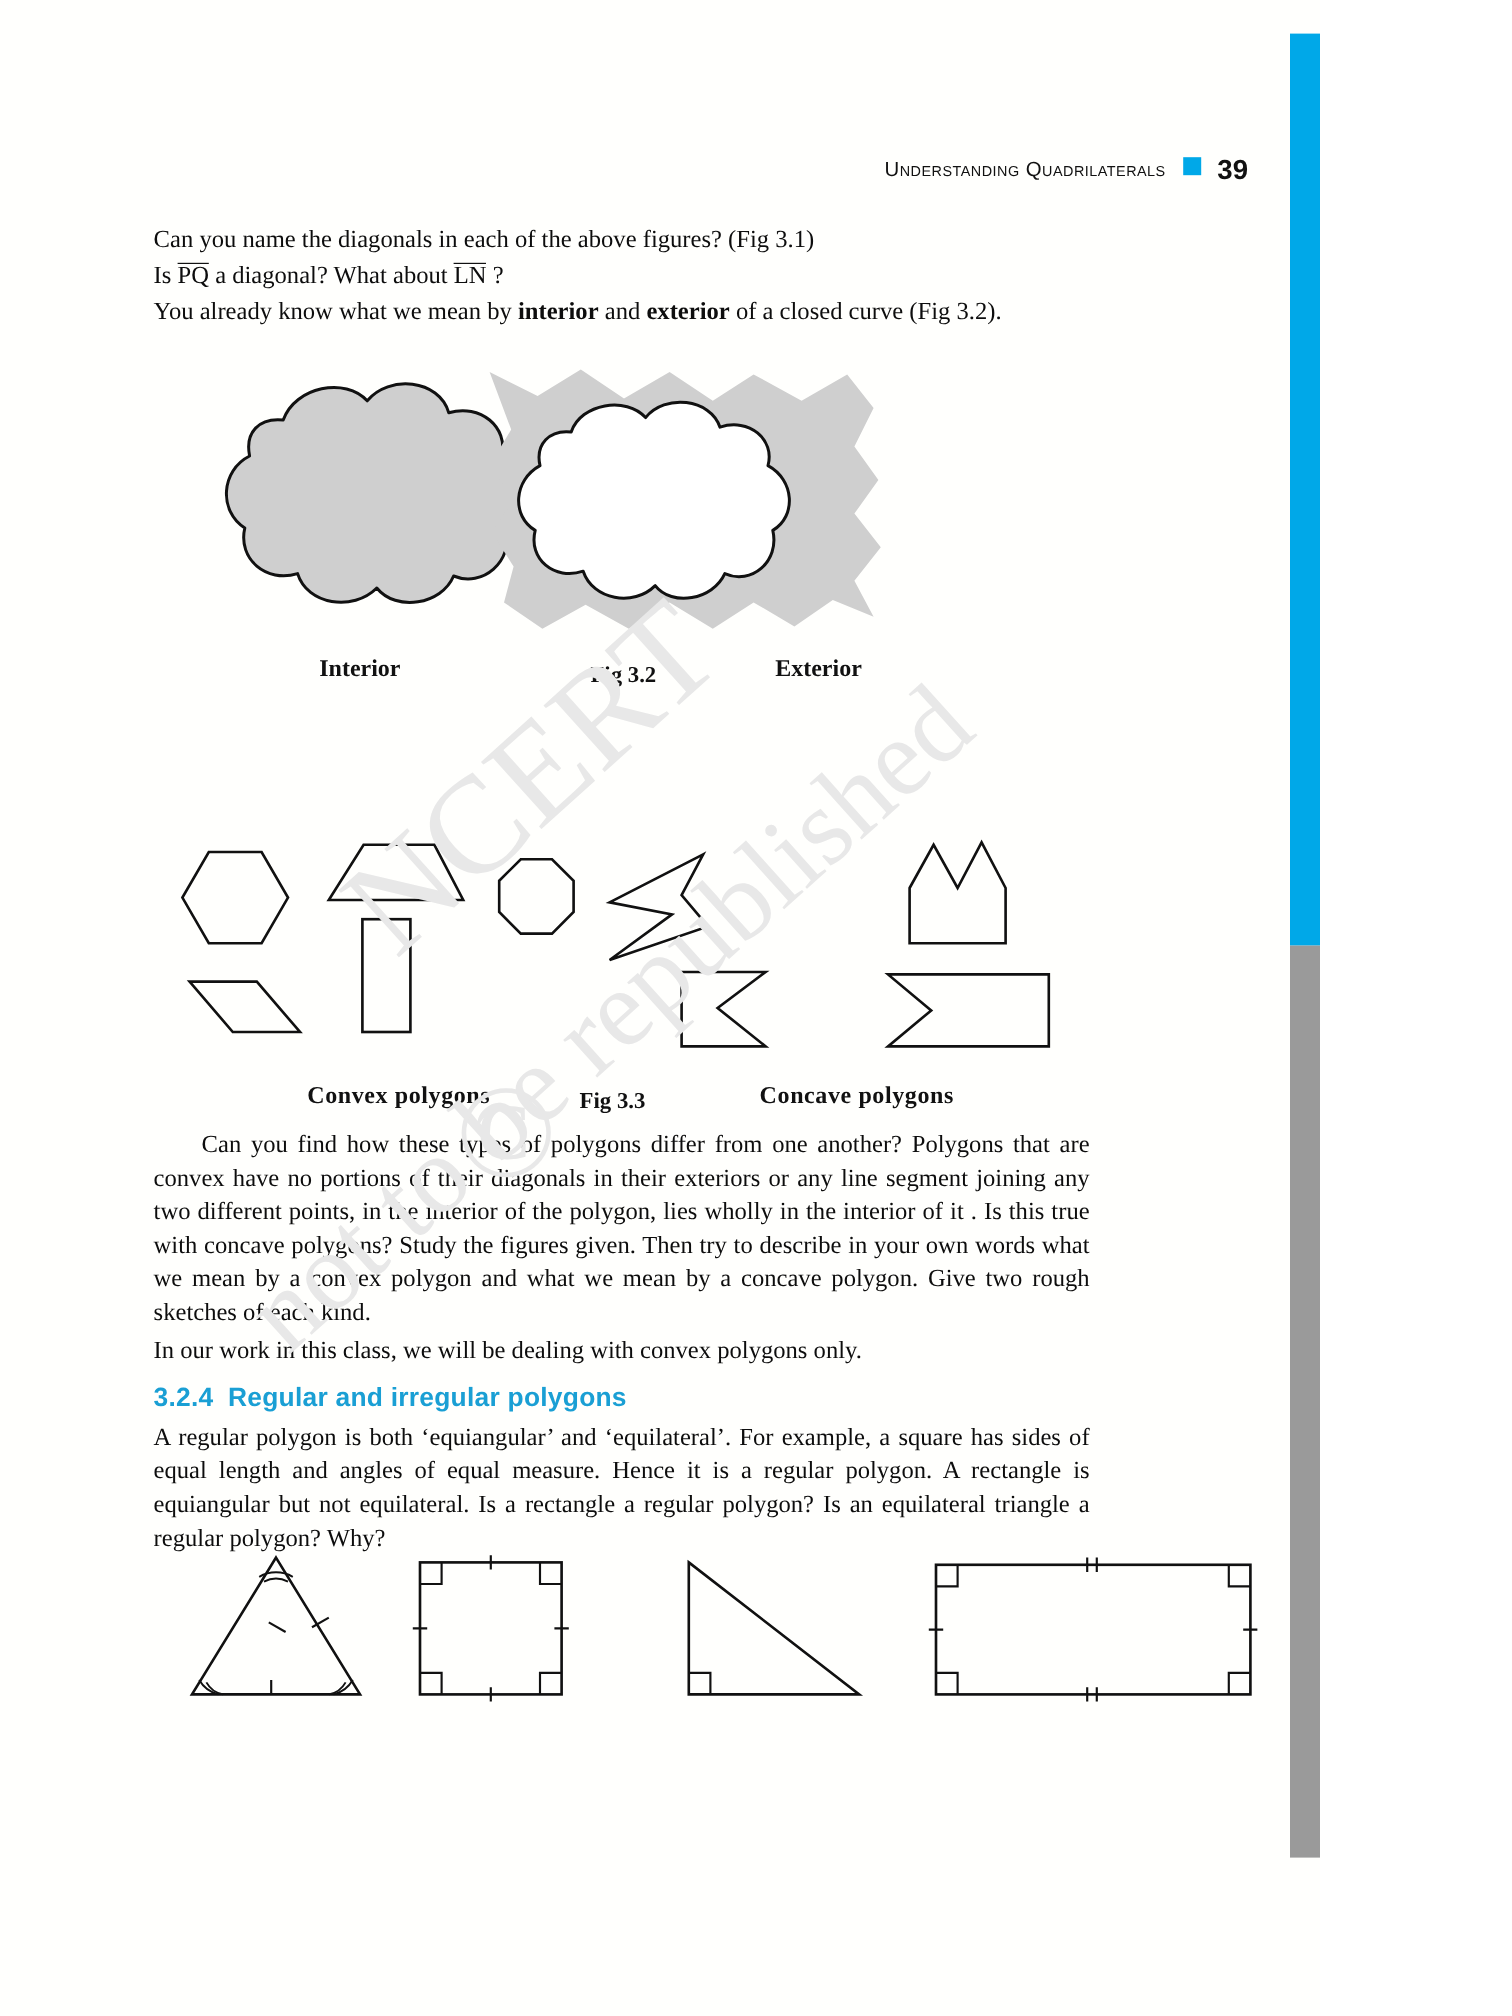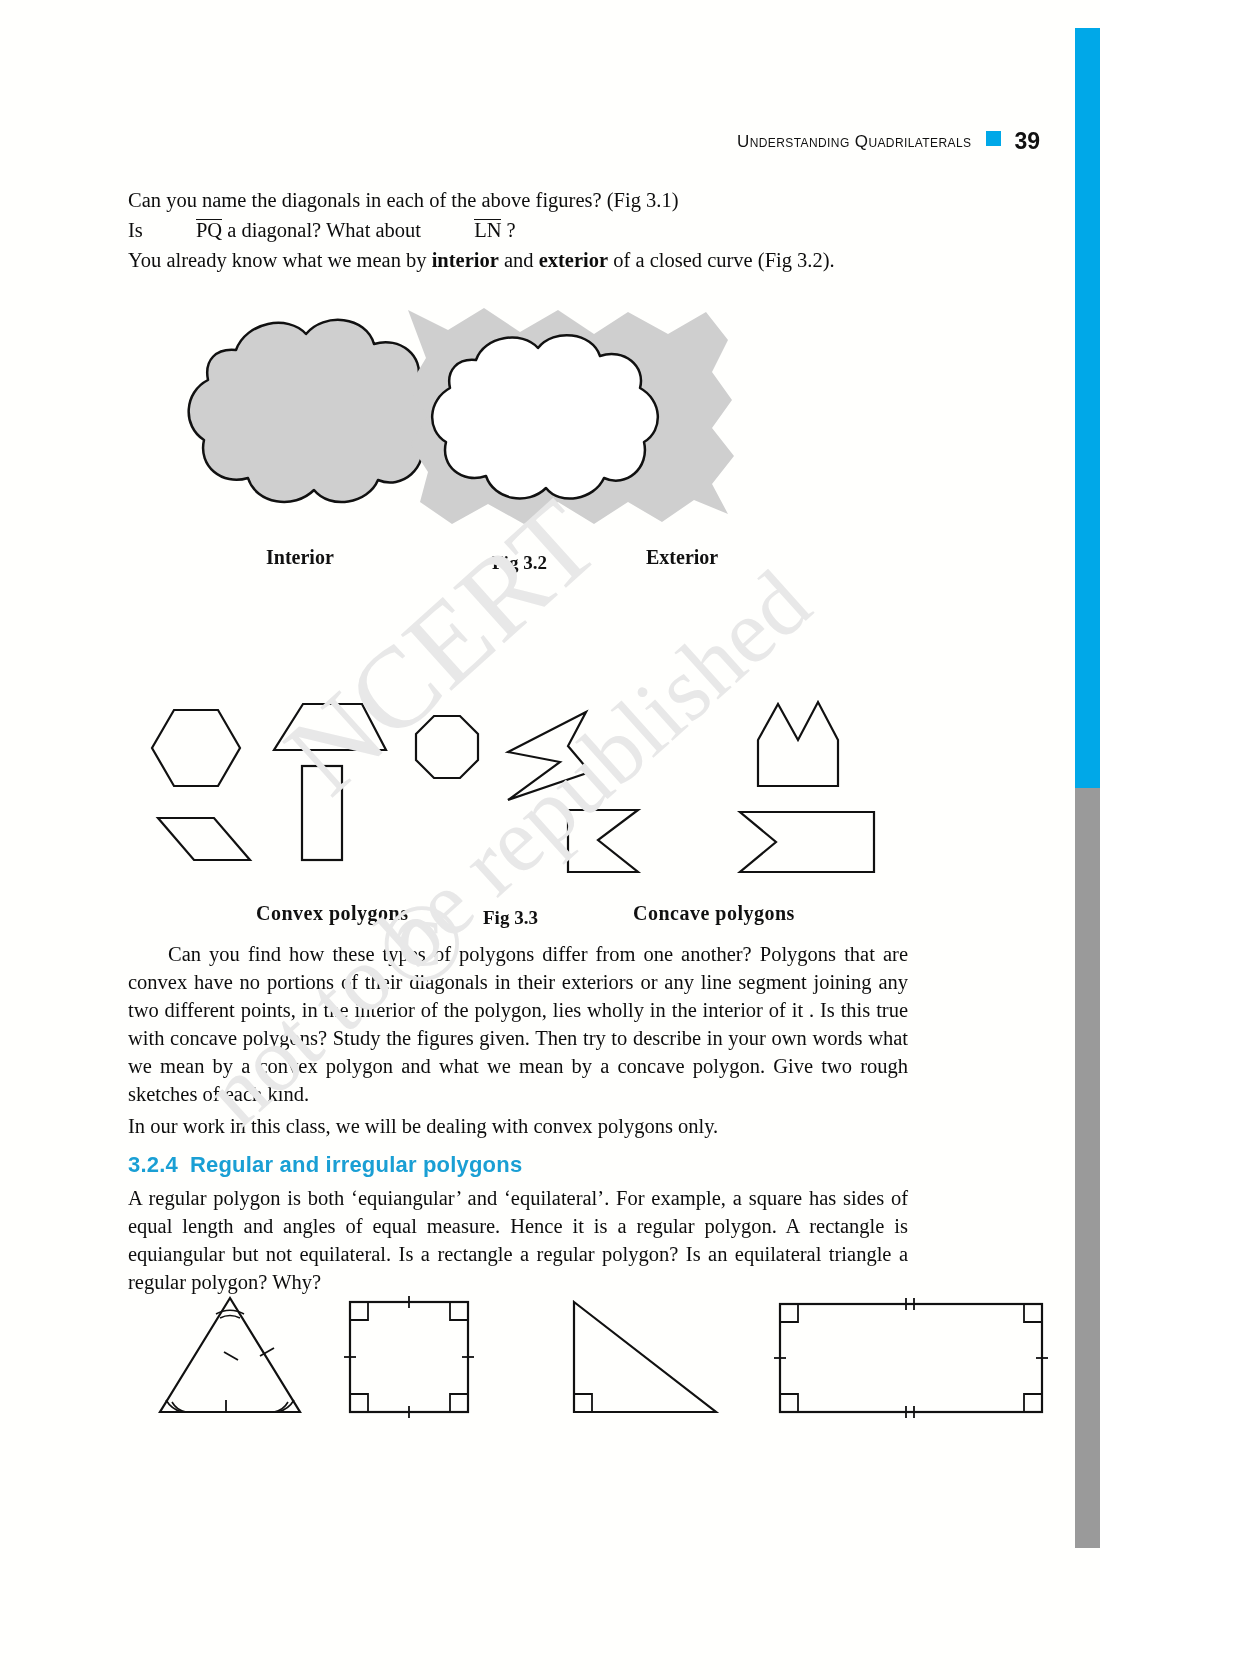--- a/index.html
+++ b/index.html
@@ -89,21 +89,20 @@
     text-align: justify;
     text-justify: inter-word;
   }
   p.body.tight { text-align: left; }
   .indent-para { text-indent: 40px; }
   .ovl {
     border-top: 1.6px solid #111;
     padding-top: 0px;
     display: inline-block;
     line-height: 1.05;
-    margin-left: 48px;
   }
   .bold { font-weight: bold; }
 
   h3.section-head {
     font-family: "Liberation Sans", "DejaVu Sans", sans-serif;
     font-size: 22px;
     font-weight: bold;
     color: #1a9fd4;
     margin: 12px 0 6px 0;
     letter-spacing: 0.2px;

